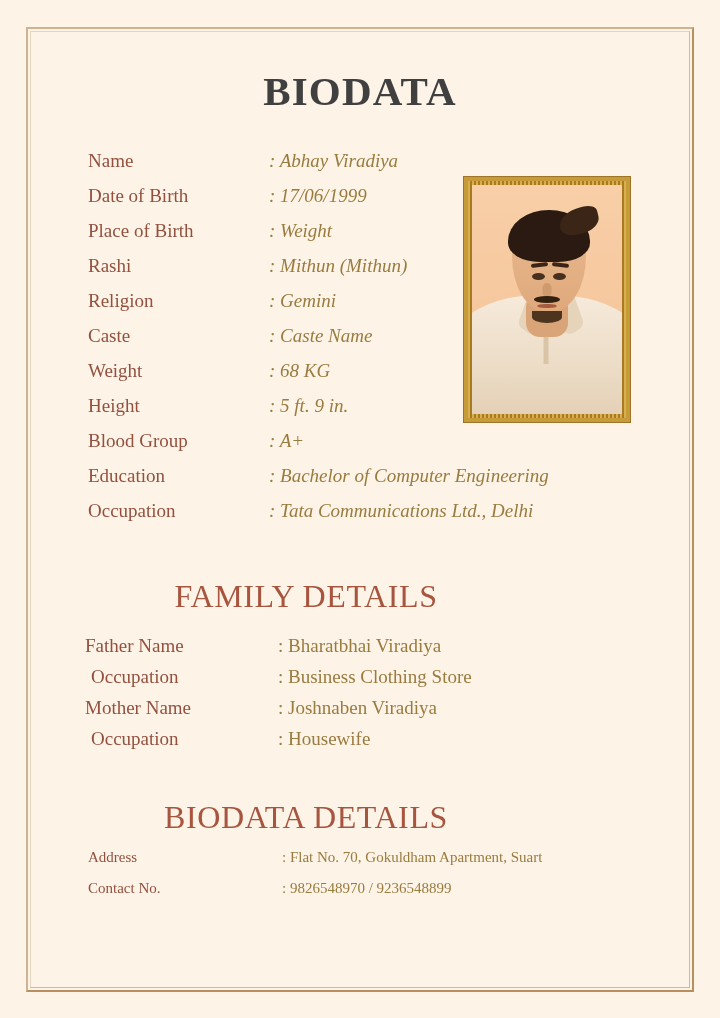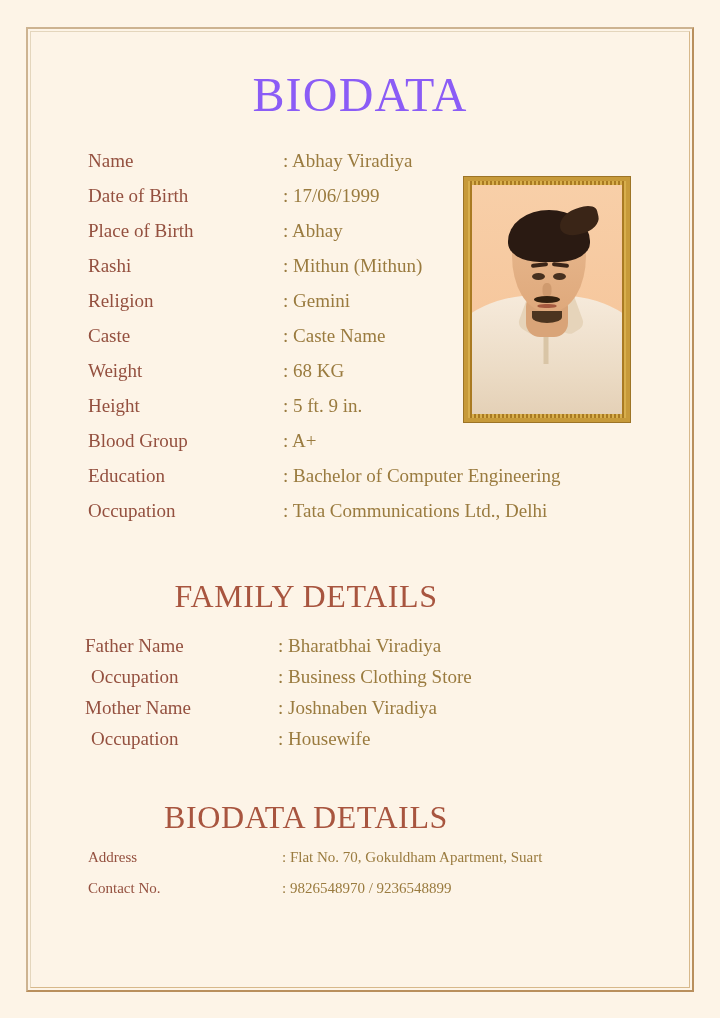--- a/index.html
+++ b/index.html
@@ -51,24 +51,24 @@
     pointer-events: none;
   }
 
   
   .doc-title {
     position: absolute;
     left: 0;
     top: 71px;
     width: 720px;
     text-align: center;
-    font-size: 48px;
+    font-size: 41px;
     letter-spacing: 1.2px;
-    color: #8b5cf6;
-    font-weight: normal;
+    color: #404040;
+    font-weight: bold;
     margin: 0;
     line-height: 1;
   }
   .section-title {
     position: absolute;
     left: 0;
     width: 612px;
     text-align: center;
     font-size: 32px;
     letter-spacing: 0.6px;
@@ -103,21 +103,21 @@
     white-space: nowrap;
   }
 
   
   #personal-rows {
     left: 88px;
     top: 150px;
     font-size: 19px;
   }
   #personal-rows .row { height: 35px; }
-  #personal-rows .val { left: 195px; }
+  #personal-rows .val { left: 181px; font-style: italic; }
 
   
   #family-rows {
     left: 85px;
     top: 635px;
     font-size: 19px;
   }
   #family-rows .row { height: 31px; }
   #family-rows .val { left: 193px; }
   #family-rows .row.indent .lbl { left: 6px; }
@@ -302,21 +302,21 @@
       <div class="row">
         <span class="lbl">Name</span>
         <span class="val">: Abhay Viradiya</span>
       </div>
       <div class="row">
         <span class="lbl">Date of Birth</span>
         <span class="val">: 17/06/1999</span>
       </div>
       <div class="row">
         <span class="lbl">Place of Birth</span>
-        <span class="val">: Abhay</span>
+        <span class="val">: Weight</span>
       </div>
       <div class="row">
         <span class="lbl">Rashi</span>
         <span class="val">: Mithun (Mithun)</span>
       </div>
       <div class="row">
         <span class="lbl">Religion</span>
         <span class="val">: Gemini</span>
       </div>
       <div class="row">

